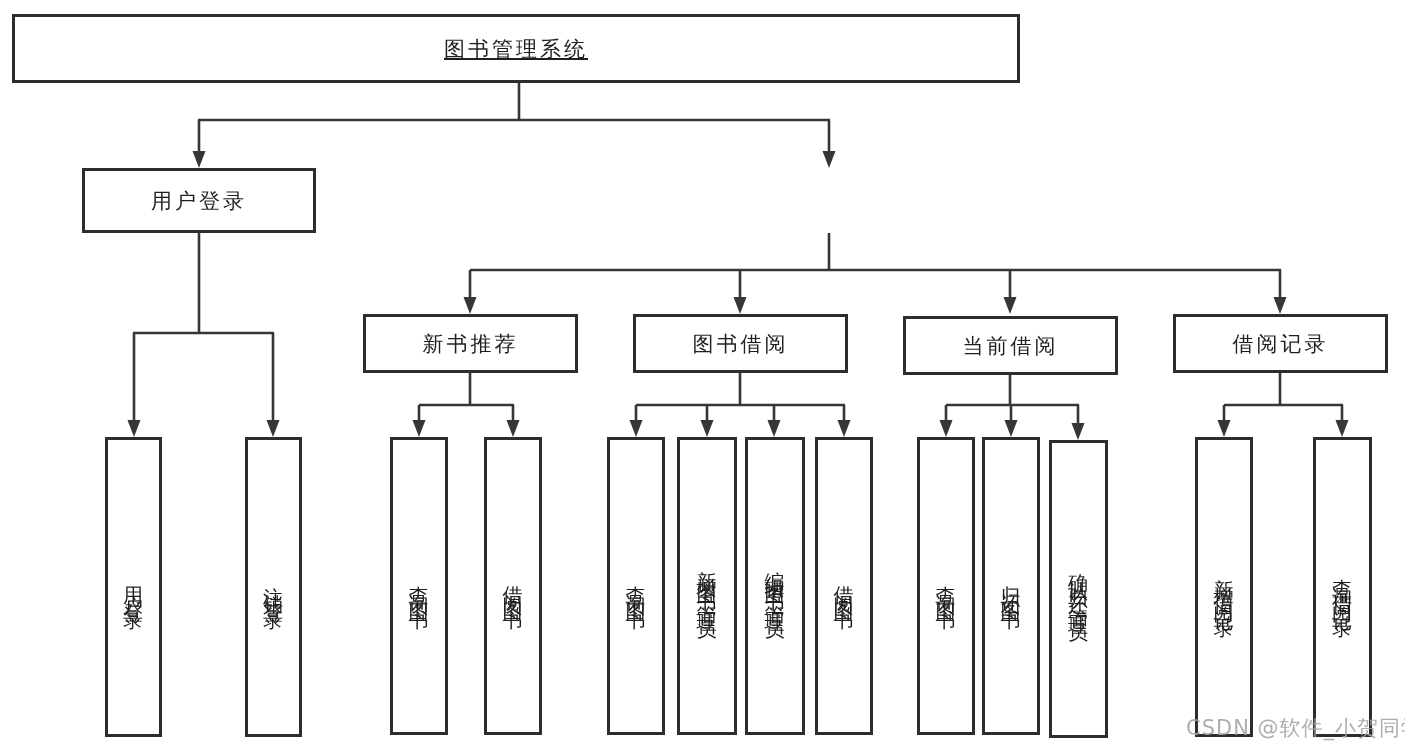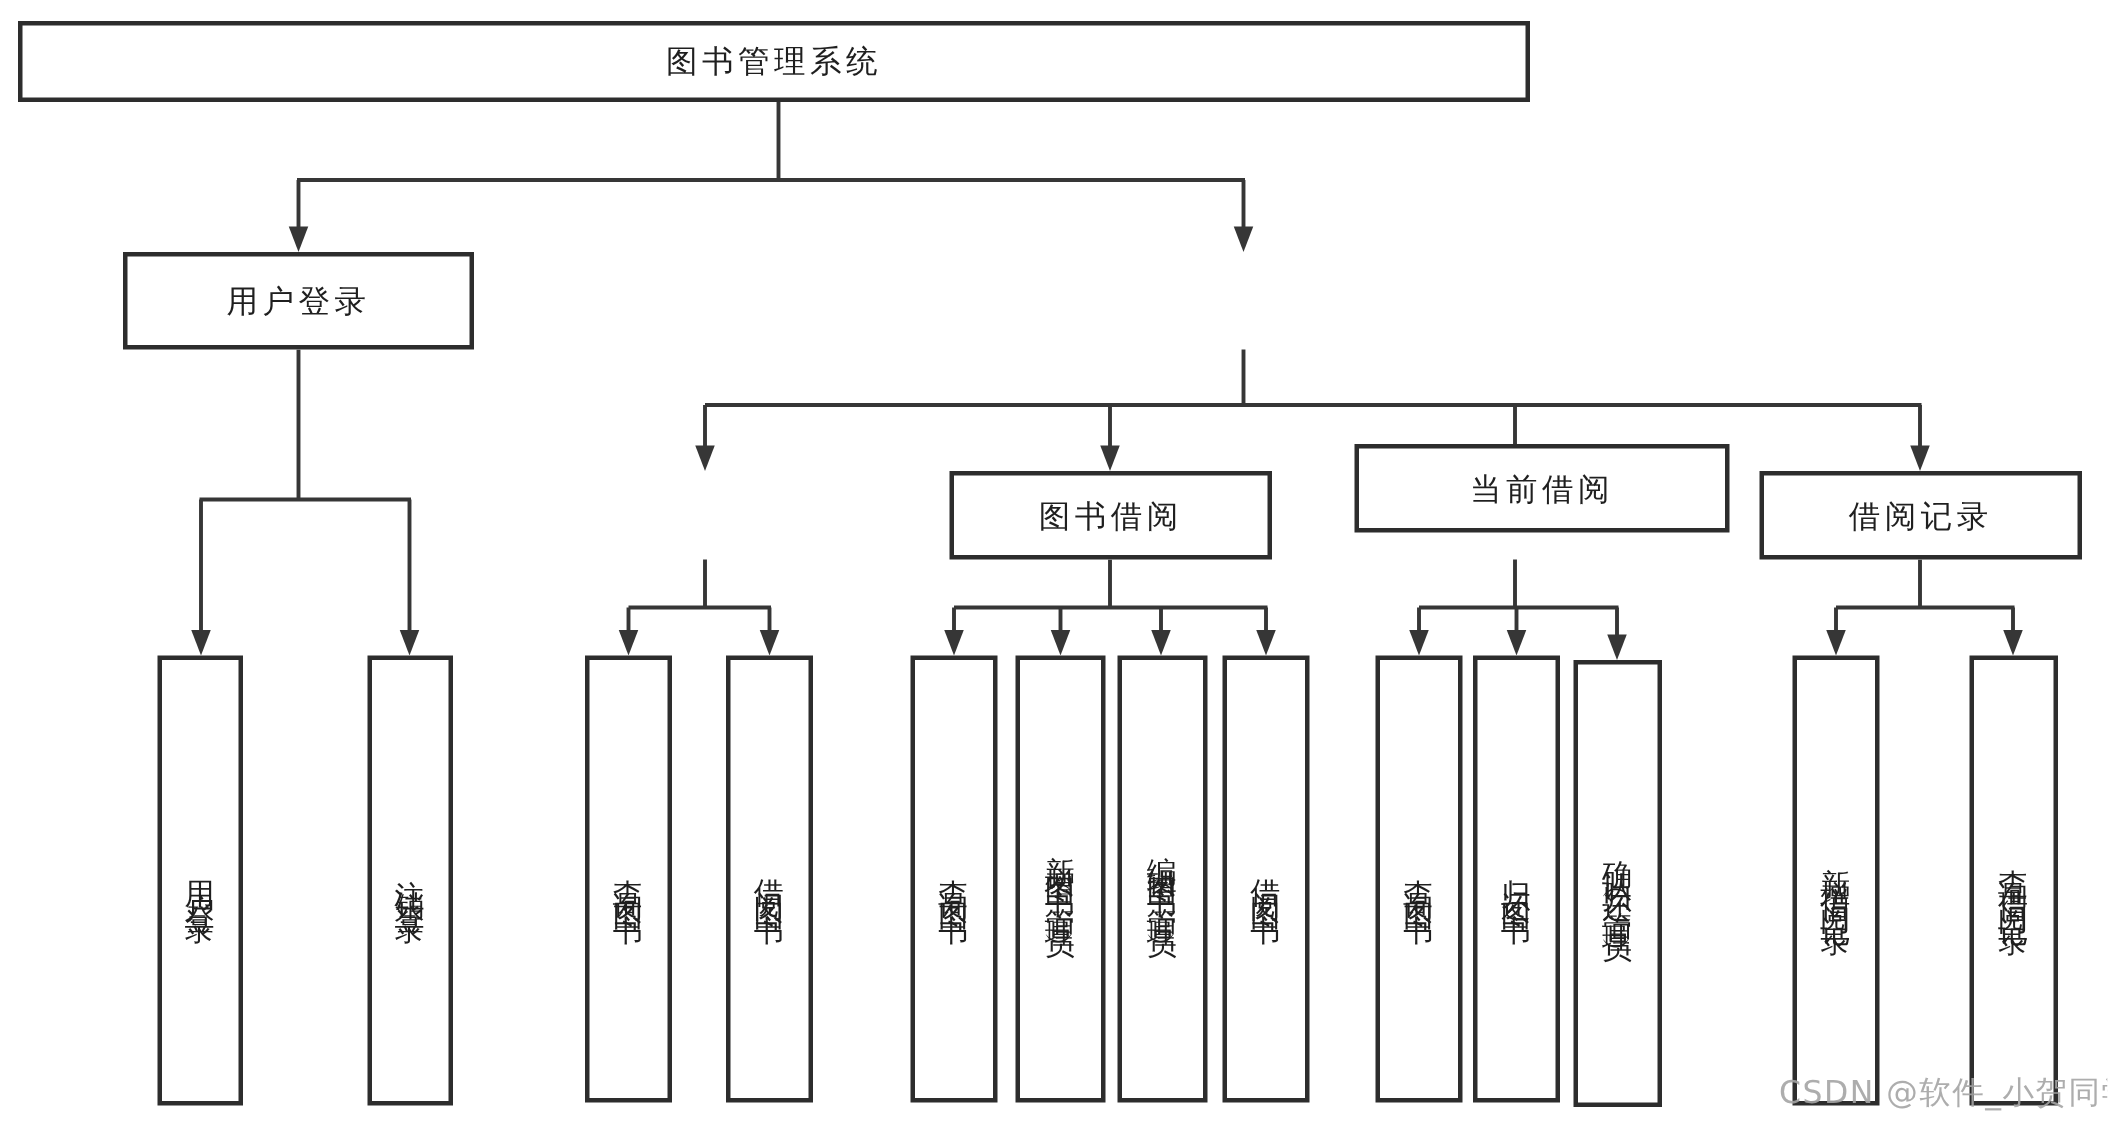--- a/index.html
+++ b/index.html
@@ -90,26 +90,27 @@
       <line x1="1011" y1="405" x2="1011" y2="423" stroke="#363636" stroke-width="2.6"></line>
       <polygon points="1004.5,420 1017.5,420 1011,437" fill="#363636"></polygon>
       <line x1="1078" y1="405" x2="1078" y2="426" stroke="#363636" stroke-width="2.6"></line>
       <polygon points="1071.5,423 1084.5,423 1078,440" fill="#363636"></polygon>
       <line x1="1224" y1="405" x2="1224" y2="423" stroke="#363636" stroke-width="2.6"></line>
       <polygon points="1217.5,420 1230.5,420 1224,437" fill="#363636"></polygon>
       <line x1="1342" y1="405" x2="1342" y2="423" stroke="#363636" stroke-width="2.6"></line>
       <polygon points="1335.5,420 1348.5,420 1342,437" fill="#363636"></polygon>
     </svg>
 
-  <div class="hnode" style="left:12px;top:14px;width:1008px;height:54px;">图书管理系统</div>
+  <div class="hnode" style="left:12px;top:14px;width:1008px;height:69px;text-decoration:underline;">图书管理系统</div>
 
   <div class="hnode" style="left:82px;top:168px;width:234px;height:65px;">用户登录</div>
 
+  <div class="hnode" style="left:363px;top:314px;width:215px;height:59px;">新书推荐</div>
   <div class="hnode" style="left:633px;top:314px;width:215px;height:59px;">图书借阅</div>
-  <div class="hnode" style="left:903px;top:296px;width:250px;height:59px;">当前借阅</div>
+  <div class="hnode" style="left:903px;top:316px;width:215px;height:59px;">当前借阅</div>
   <div class="hnode" style="left:1173px;top:314px;width:215px;height:59px;">借阅记录</div>
 
   <div class="vnode" style="left:105px;top:437px;width:57px;height:300px;">用户登录</div>
   <div class="vnode" style="left:245px;top:437px;width:57px;height:300px;">注销登录</div>
 
   <div class="vnode" style="left:390px;top:437px;width:58px;height:298px;">查询图书</div>
   <div class="vnode" style="left:484px;top:437px;width:58px;height:298px;">借阅图书</div>
 
   <div class="vnode" style="left:607px;top:437px;width:58px;height:298px;">查询图书</div>
   <div class="vnode long" style="left:677px;top:437px;width:60px;height:298px;">新增图书（管理员）</div>

